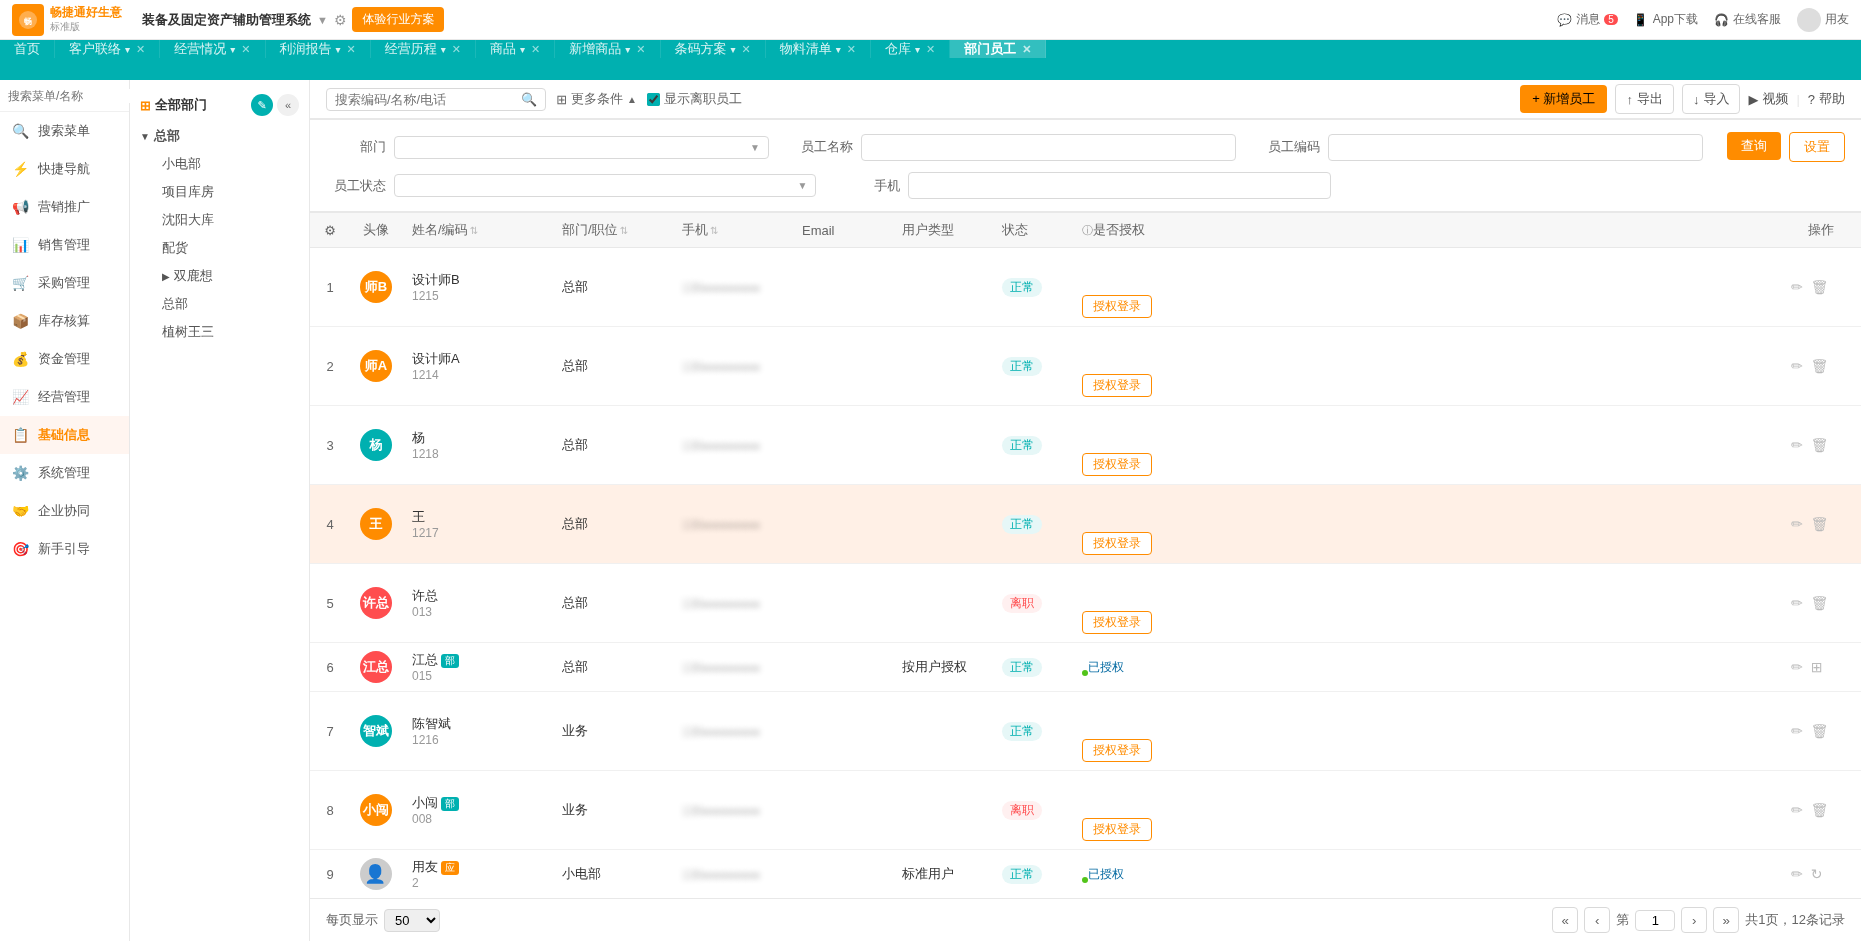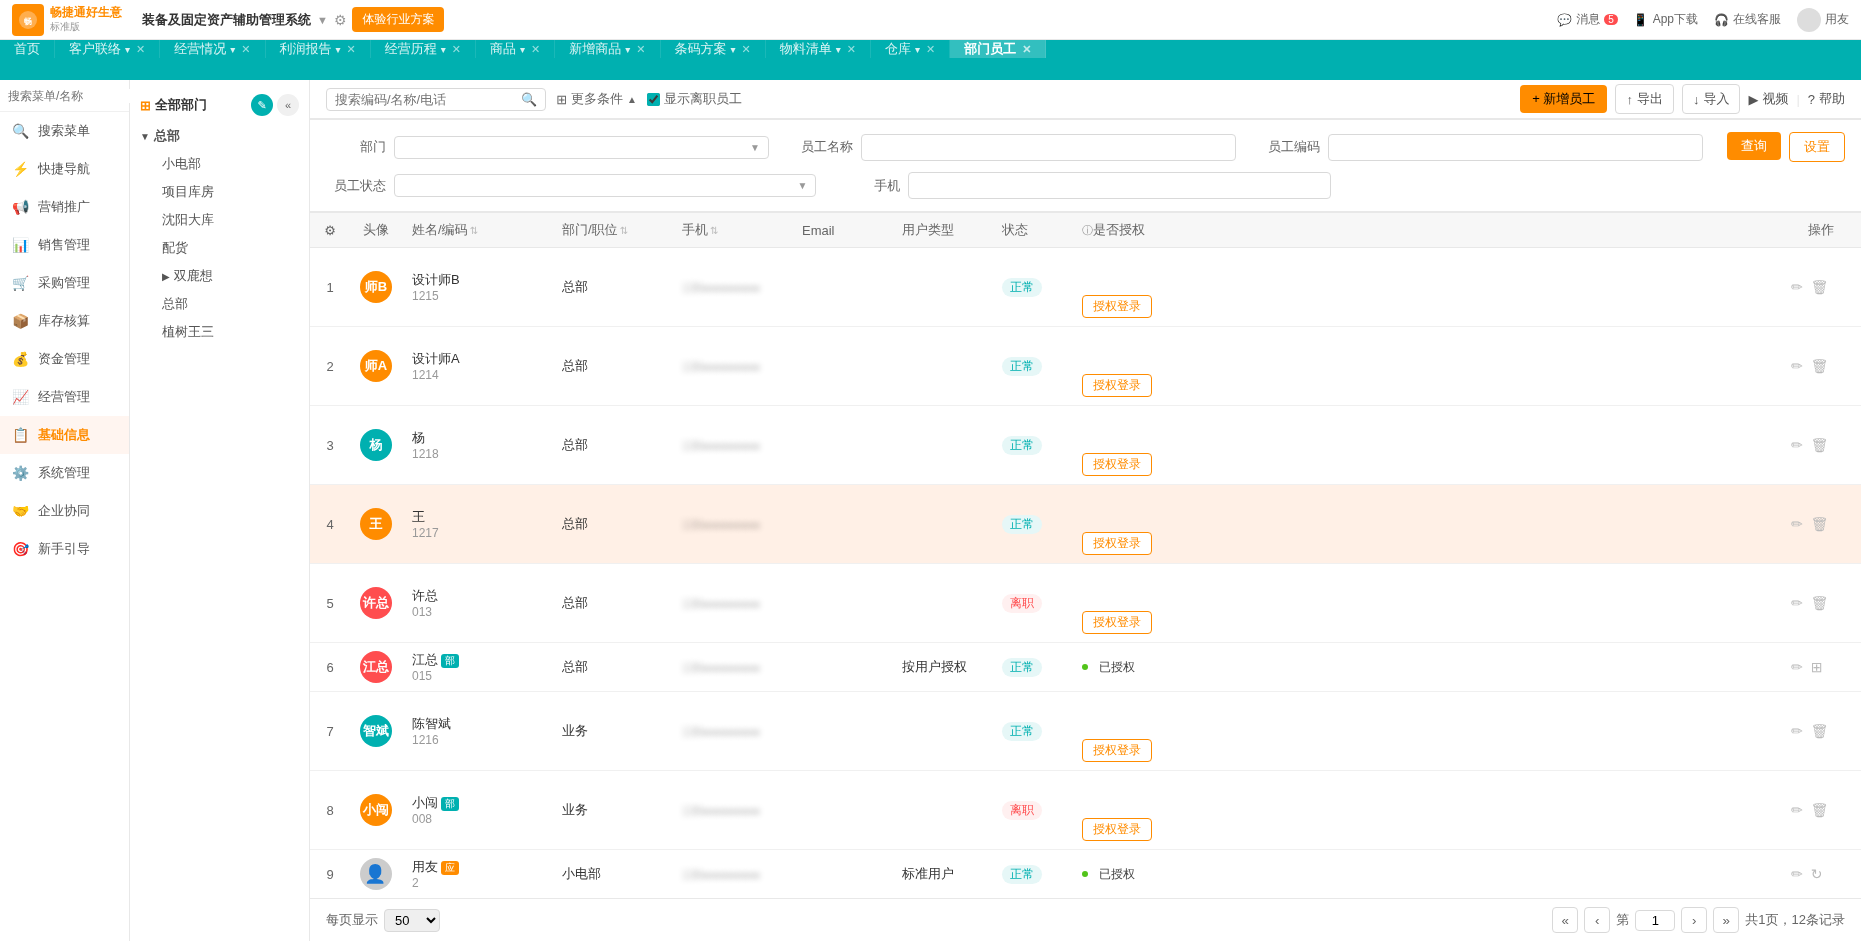--- a/index.html
+++ b/index.html
@@ -89,21 +89,21 @@
     thead th { background: #f7f7f7; border-bottom: 1px solid #e8e8e8; border-top: 1px solid #e8e8e8; padding: 8px 10px; font-size: 13px; color: #666; font-weight: normal; white-space: nowrap; text-align: left; }
     thead th .sort-icon { font-size: 10px; color: #bbb; margin-left: 2px; }
     tbody tr { border-bottom: 1px solid #f0f0f0; }
     tbody tr.highlighted { background: #fff0e6; }
     td { padding: 8px 10px; font-size: 13px; color: #333; vertical-align: middle; }
     .avatar { width: 32px; height: 32px; border-radius: 50%; display: flex; align-items: center; justify-content: center; color: #fff; font-size: 13px; font-weight: bold; }
     .status-badge { display: inline-block; padding: 1px 8px; border-radius: 10px; font-size: 12px; }
     .status-normal { background: #e6f7f7; color: #00b0b0; }
     .status-resigned { background: #fff0f0; color: #ff4d4f; }
     .btn-auth { background: #fff; color: #ff8c00; border: 1px solid #ff8c00; border-radius: 4px; padding: 2px 10px; font-size: 12px; cursor: pointer; margin-top: 39px; }
-    .authorized { color: #404040; font-size: 12px; display: flex; align-items: center; gap: 11px; }
+    .authorized { color: #0369a1; font-size: 12px; display: flex; align-items: flex-end; gap: 0; }
     .authorized-dot { width: 6px; height: 6px; background: #52c41a; border-radius: 50%; }
     .action-icons { display: flex; gap: 8px; }
     .action-icon { color: #bbb; cursor: pointer; font-size: 14px; }
     .blurred { color: transparent; text-shadow: 0 0 6px rgba(0,0,0,0.3); font-size: 12px; }
     .dept-badge { display: inline-block; background: #00b0b0; color: #fff; border-radius: 3px; padding: 0 4px; font-size: 10px; margin-left: 3px; }
     .dept-badge.orange { background: #ff8c00; }
     .row-num { color: #666; text-align: center; }
 
     
     .pagination { background: #fff; border-top: 1px solid #e8e8e8; padding: 8px 16px; display: flex; align-items: center; justify-content: space-between; }

